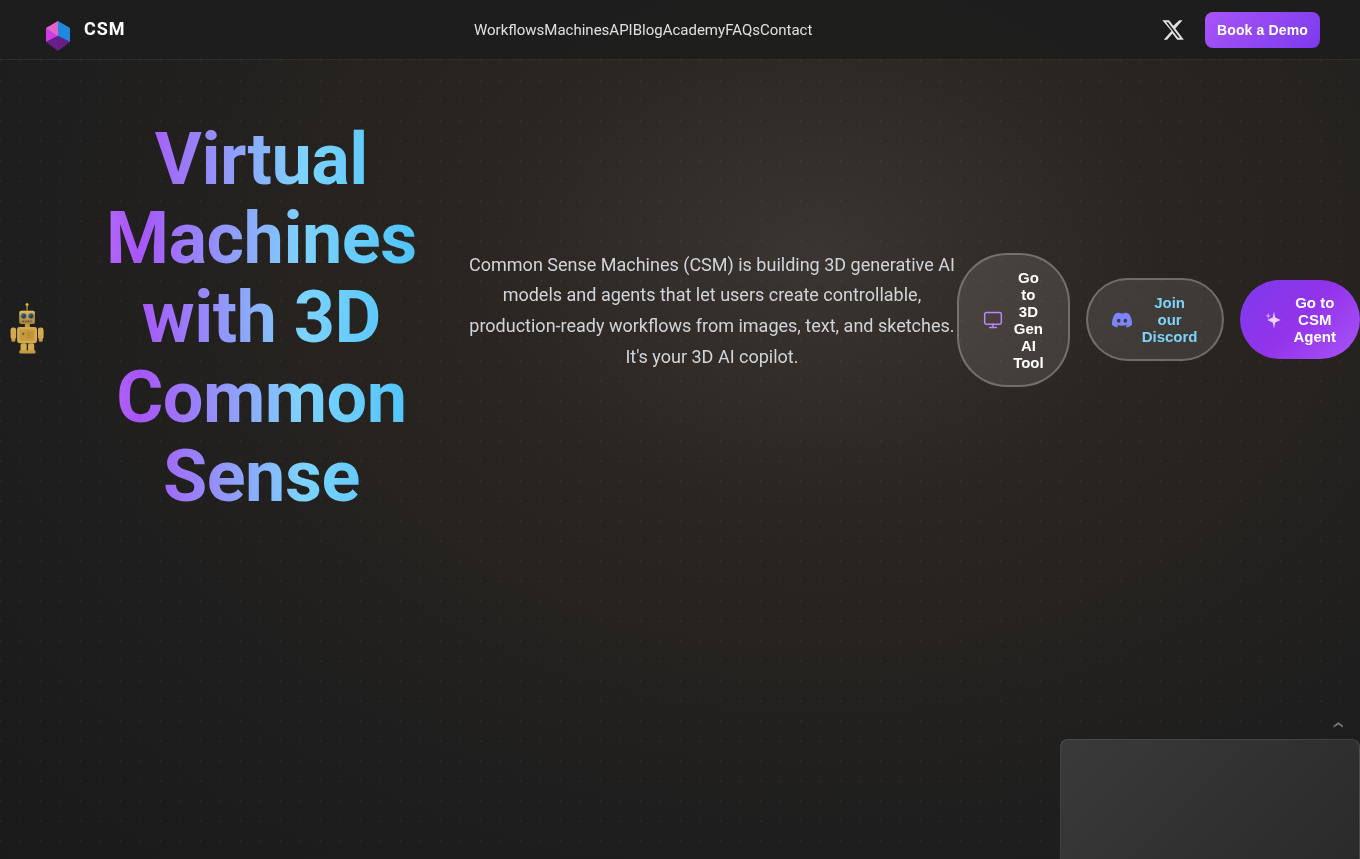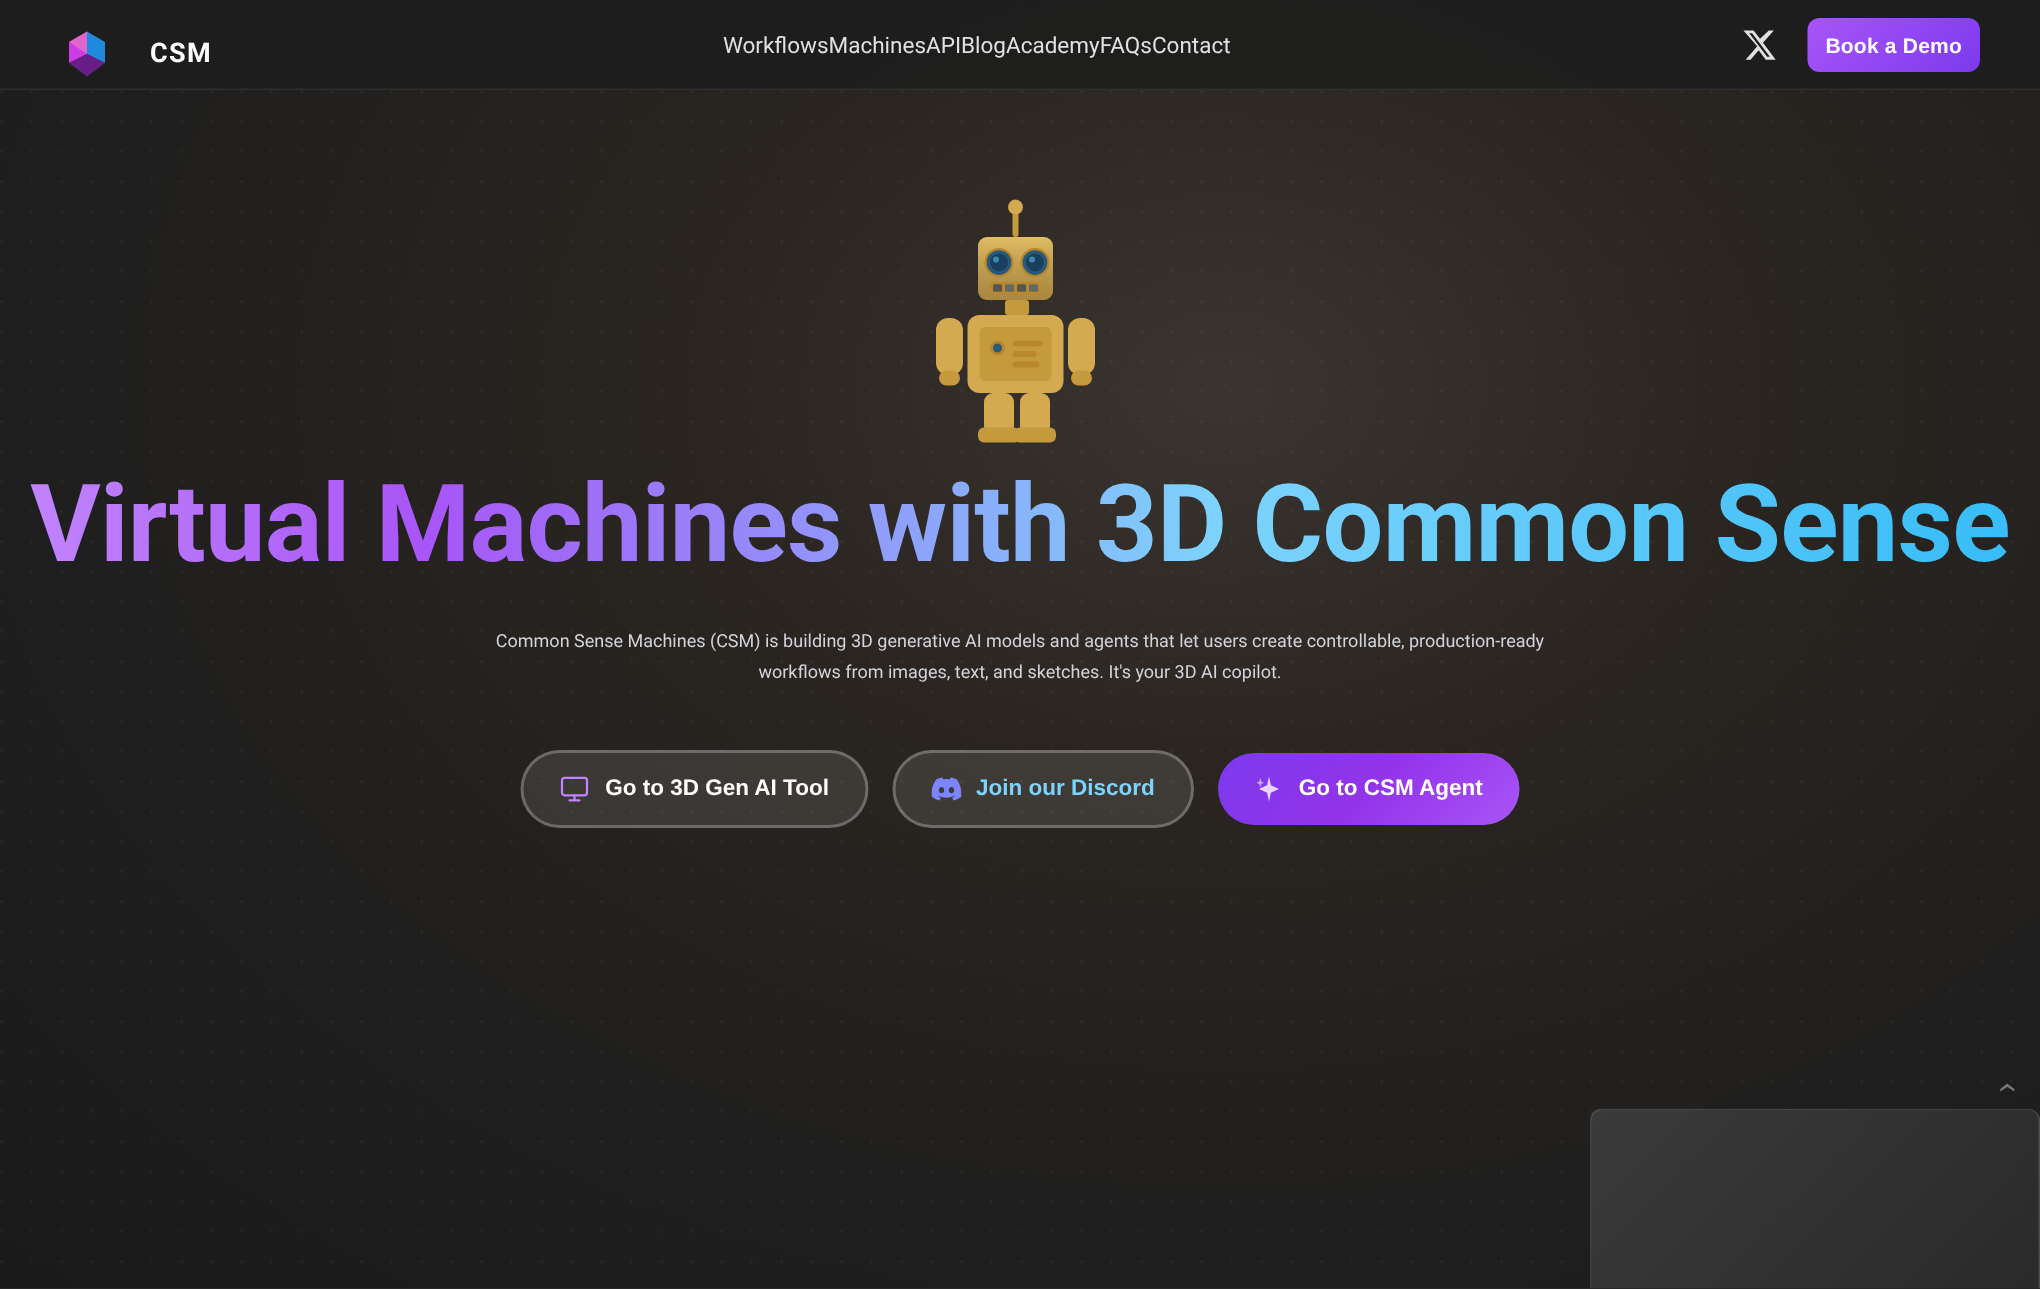--- a/index.html
+++ b/index.html
@@ -39,22 +39,22 @@
       align-items: center;
       justify-content: space-between;
       padding: 0 40px;
       height: 60px;
       background: rgba(30,30,30,0.95);
       border-bottom: 1px solid rgba(255,255,255,0.08);
     }
 
     .nav-logo {
       display: flex;
-      align-items: center;
-      gap: 24px;
+      align-items: flex-start;
+      gap: 8px;
       cursor: pointer;
       margin-top: 12px;
     }
 
     .logo-icon {
       width: 36px;
       height: 36px;
     }
 
     .logo-text {
@@ -100,21 +100,21 @@
       font-weight: 600;
       cursor: pointer;
       letter-spacing: 0.01em;
     }
 
     
     .hero-content {
       position: relative;
       z-index: 5;
       display: flex;
-      flex-direction: column;
+      flex-direction: row;
       align-items: center;
       padding-top: 60px;
     }
 
     
     .robot-area {
       width: 180px;
       height: 180px;
       position: relative;
       margin-bottom: 10px;
@@ -135,21 +135,21 @@
       
       background: linear-gradient(90deg, #c084fc 0%, #a855f7 20%, #7dd3fc 60%, #38bdf8 100%);
       -webkit-background-clip: text;
       -webkit-text-fill-color: transparent;
       background-clip: text;
       letter-spacing: -0.5px;
     }
 
     .hero-subtitle {
       color: #d1d5db;
-      font-size: 12px;
+      font-size: 18px;
       line-height: 1.7;
       text-align: center;
       max-width: 700px;
       margin-bottom: 42px;
     }
 
     
     .cta-row {
       display: flex;
       align-items: center;

